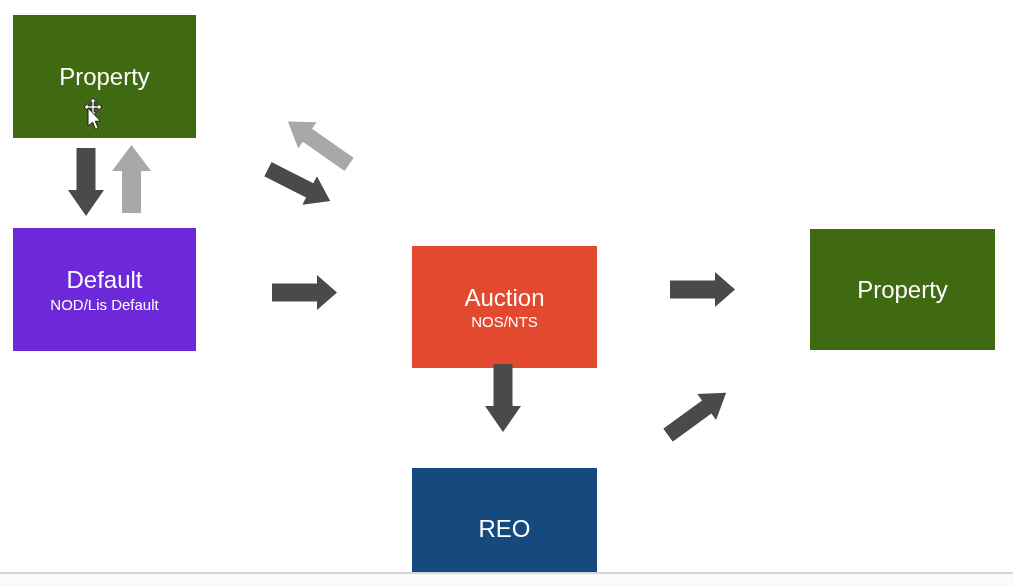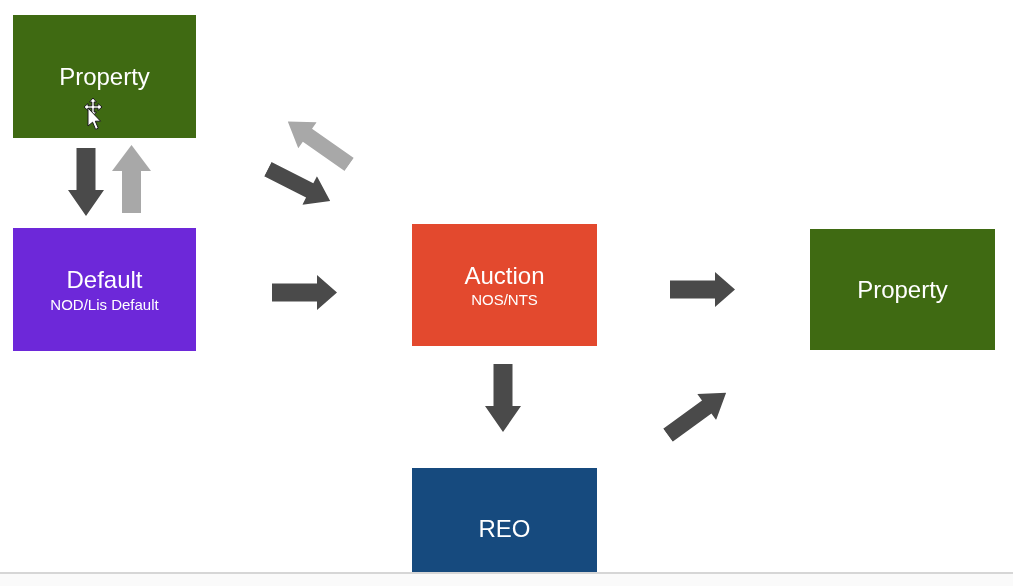--- a/index.html
+++ b/index.html
@@ -23,21 +23,21 @@
     justify-content: center;
     color: #ffffff;
     line-height: 1.15;
   }
   .node .label   { font-size: 24px; }
   .node .sublabel{ font-size: 15px; margin-top: 2px; }
 
   
   .n-property-top   { left: 13px;  top: 15px;  width: 183px; height: 123px; }
   .n-default        { left: 13px;  top: 228px; width: 183px; height: 123px; }
-  .n-auction        { left: 412px; top: 224px; width: 185px; height: 122px; }
+  .n-auction        { left: 412px; top: 246px; width: 185px; height: 122px; }
   .n-property-right { left: 810px; top: 229px; width: 185px; height: 121px; }
   .n-reo            { left: 412px; top: 468px; width: 185px; height: 122px; }
 
   .arrow { position: absolute; display: block; }
   .a-prop-to-default { left: 68px;  top: 148px; }
   .a-default-to-prop { left: 112px; top: 145px; }
   .a-diag-upleft     { left: 281px; top: 127px; transform: rotate(-145deg); }
   .a-diag-downright  { left: 264px; top: 169px; transform: rotate(27deg); }
   .a-default-to-auction { left: 272px; top: 275px; }
   .a-auction-to-prop    { left: 670px; top: 272px; }

